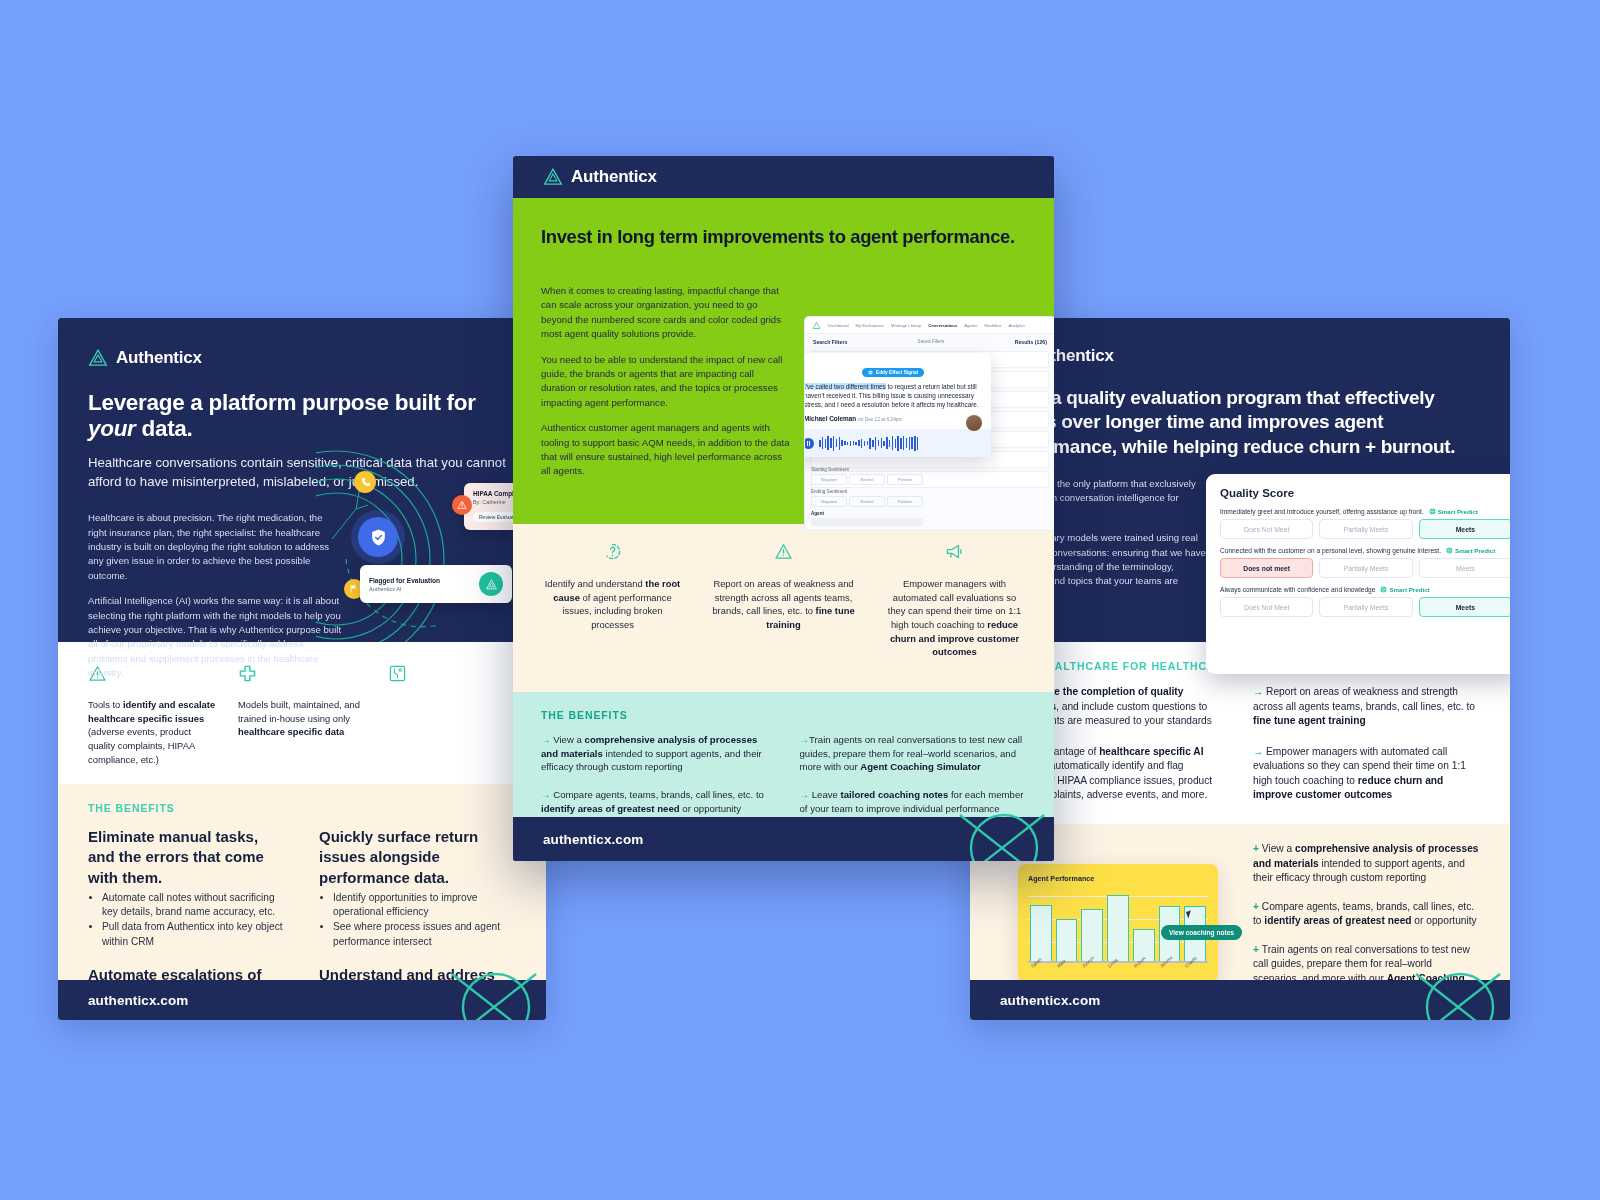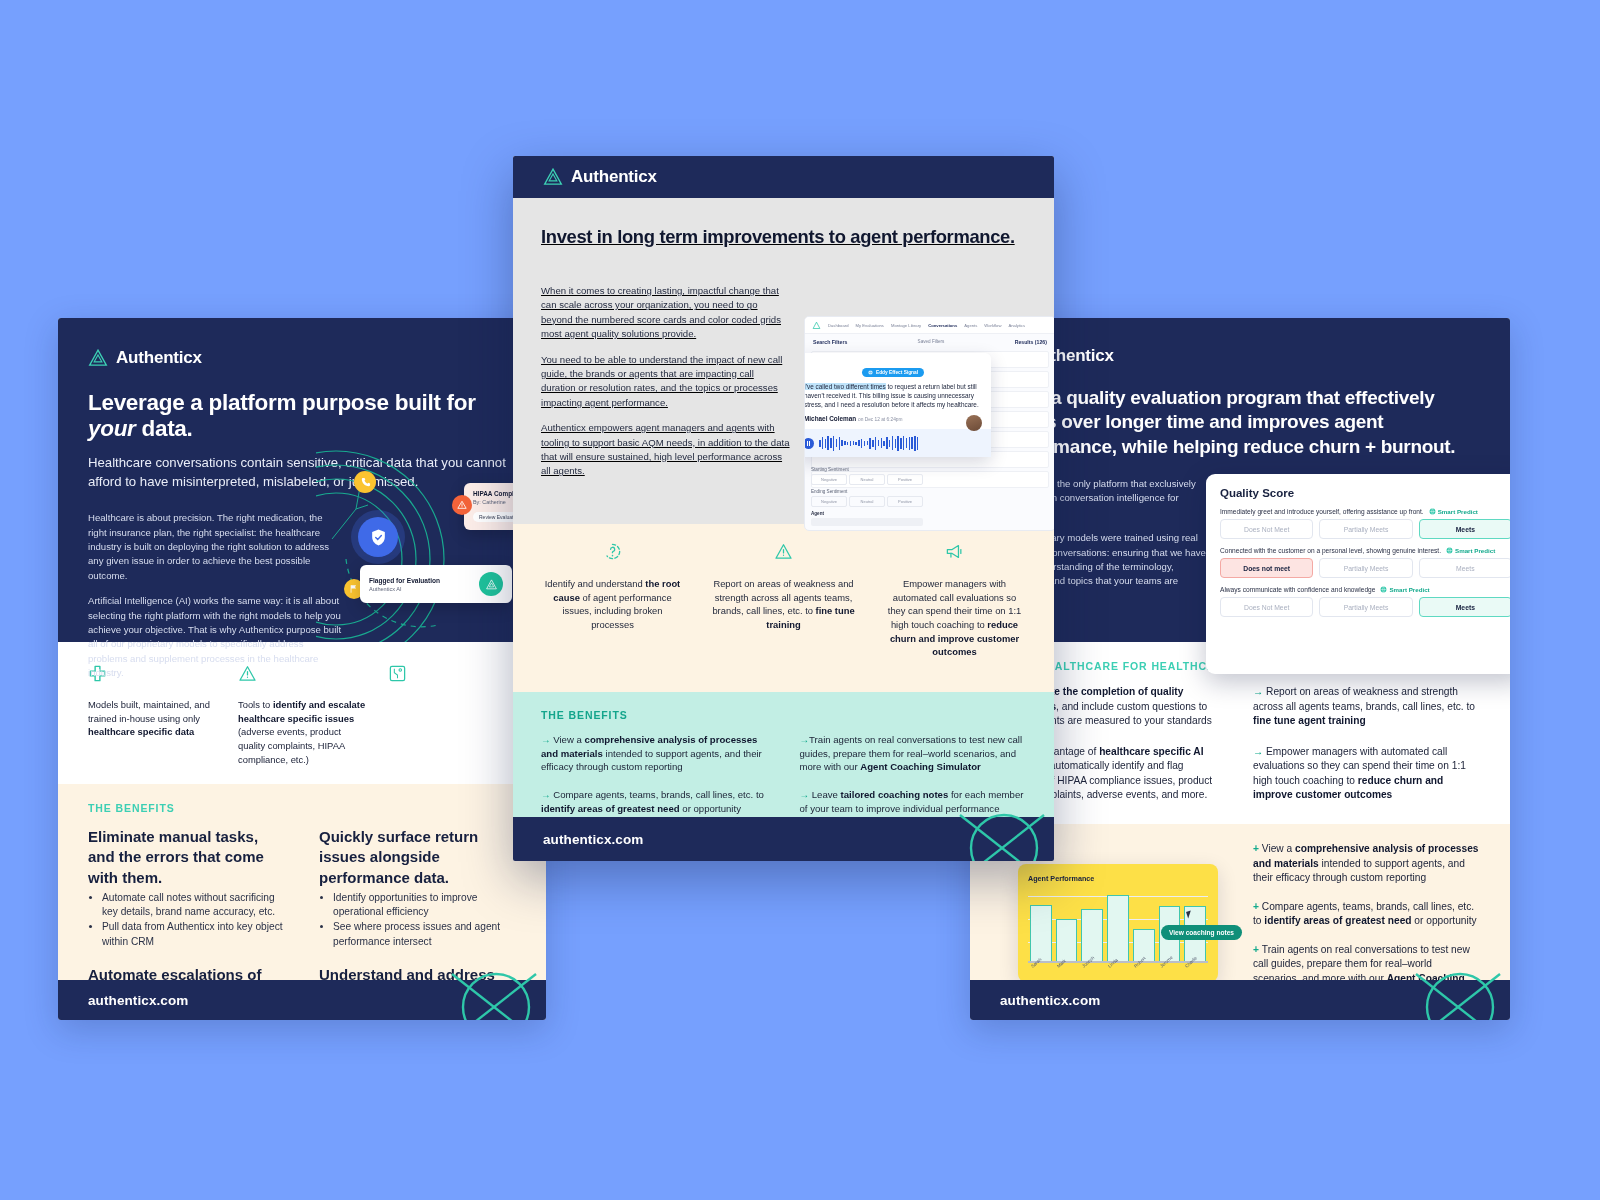--- a/index.html
+++ b/index.html
@@ -103,21 +103,21 @@
     position:absolute; right:-34px; top:36px; background:#0f8f79; color:#fff;
     font-size:6.6px; font-weight:600; padding:4px 8px; border-radius:11px; white-space:nowrap;
   }
   .cursor { position:absolute; right:16px; top:22px; width:0;height:0;
     border-left:5px solid #2a3046; border-bottom:7px solid transparent; transform:rotate(-18deg); }
 
   
   #card-center { left:513px; top:156px; width:541px; height:705px; border-radius:2px;
     box-shadow:0 18px 50px rgba(15,25,70,.35); }
   #card-center .brandbar { height:42px; background:#1e2a5a; }
-  #card-center .white { background:#e5e5e5; padding:28px 28px 0; height:326px; position:relative;text-decoration:underline; }
+  #card-center .white { background:#84cc16; padding:28px 28px 0; height:326px; position:relative; }
   #card-center h1 { font-size:18.4px; color:#10172f; font-weight:700; letter-spacing:-.35px; }
   #card-center .sub { font-size:13.2px; color:#1d2438; line-height:1.45; margin-top:11px; width:470px; }
   #card-center .copy { width:250px; margin-top:36px; }
   #card-center .copy p { font-size:9.6px; line-height:1.5; color:#242b40; margin-bottom:11px; }
   #card-center .three { background:#fdf3e3; height:168px; padding:18px 28px 0; display:flex; gap:28px; }
   #card-center .three .col { width:150px;text-align:center; }
   #card-center .three .col p { font-size:9.4px; line-height:1.45; color:#1d2438; margin-top:12px; }
   #card-center .ben { background:#c2eee4; height:125px; padding:17px 28px 0; }
   #card-center .bgrid { display:flex; gap:32px; margin-top:12px; }
   #card-center .bcol { width:228px; }
@@ -237,30 +237,30 @@
               <path d="M12 3 22 20H2z" fill="none" stroke="#fff" stroke-width="2"></path>
               <path d="M12 9v5M12 16.4v.2" stroke="#fff" stroke-width="2" stroke-linecap="round"></path>
             </svg>
         </div>
       </div>
     </div>
 
     <div class="mid">
       <div class="col">
         <svg width="19" height="19" viewBox="0 0 24 24">
-          <path d="M9 3h6v6h6v6h-6v6H9v-6H3V9h6z" fill="none" stroke="#2ec7a9" stroke-width="1.8" stroke-linejoin="round"></path>
-        </svg>
-        <p><span>Models built, maintained, and trained in-house using only </span><b>healthcare specific data</b><span></span></p>
+          <path d="M12 3.5 21.5 20.5h-19z" fill="none" stroke="#2ec7a9" stroke-width="1.6" stroke-linejoin="round"></path>
+          <path d="M12 9.6v4.2M12 16.6v.2" stroke="#2ec7a9" stroke-width="1.6" stroke-linecap="round"></path>
+        </svg>
+        <p><span>Tools to </span><b>identify and escalate healthcare specific issues</b><span> (adverse events, product quality complaints, HIPAA compliance, etc.)</span></p>
       </div>
       <div class="col">
         <svg width="19" height="19" viewBox="0 0 24 24">
-          <path d="M12 3.5 21.5 20.5h-19z" fill="none" stroke="#2ec7a9" stroke-width="1.6" stroke-linejoin="round"></path>
-          <path d="M12 9.6v4.2M12 16.6v.2" stroke="#2ec7a9" stroke-width="1.6" stroke-linecap="round"></path>
-        </svg>
-        <p><span>Tools to </span><b>identify and escalate healthcare specific issues</b><span> (adverse events, product quality complaints, HIPAA compliance, etc.)</span></p>
+          <path d="M9 3h6v6h6v6h-6v6H9v-6H3V9h6z" fill="none" stroke="#2ec7a9" stroke-width="1.8" stroke-linejoin="round"></path>
+        </svg>
+        <p><span>Models built, maintained, and trained in-house using only </span><b>healthcare specific data</b><span></span></p>
       </div>
       <div class="col">
         <svg width="19" height="19" viewBox="0 0 24 24">
           <rect x="3" y="3" width="18" height="18" rx="2" fill="none" stroke="#2ec7a9" stroke-width="1.6"></rect>
           <circle cx="15.5" cy="7.5" r="1.6" fill="none" stroke="#2ec7a9" stroke-width="1.3"></circle>
           <path d="M8 6v5l4 3v4" fill="none" stroke="#2ec7a9" stroke-width="1.3"></path>
         </svg>
       </div>
     </div>
 
@@ -448,21 +448,21 @@
         </svg>
         <span class="logo-word">Authenticx</span>
       </div>
     </div>
 
     <div class="white">
       <h1>Invest in long term improvements to agent performance.</h1>
       <div class="copy">
         <p>When it comes to creating lasting, impactful change that can scale across your organization, you need to go beyond the numbered score cards and color coded grids most agent quality solutions provide.</p>
         <p>You need to be able to understand the impact of new call guide, the brands or agents that are impacting call duration or resolution rates, and the topics or processes impacting agent performance.</p>
-        <p>Authenticx empowers agent managers and agents with tooling to support basic AQM needs, in addition to the data that will ensure sustained, high level performance across all agents.</p>
+        <p>Authenticx customer agent managers and agents with tooling to support basic AQM needs, in addition to the data that will ensure sustained, high level performance across all agents.</p>
       </div>
 
       <div class="convmock">
         <div class="cm-nav">
           <svg width="9" height="9" viewBox="0 0 24 24">
               <path d="M12 3 21 20H3z" fill="none" stroke="#2ec7a9" stroke-width="2"></path>
             </svg>
           <span>Dashboard</span>
           <span>My Evaluations</span>
           <span>Montage Library</span>

